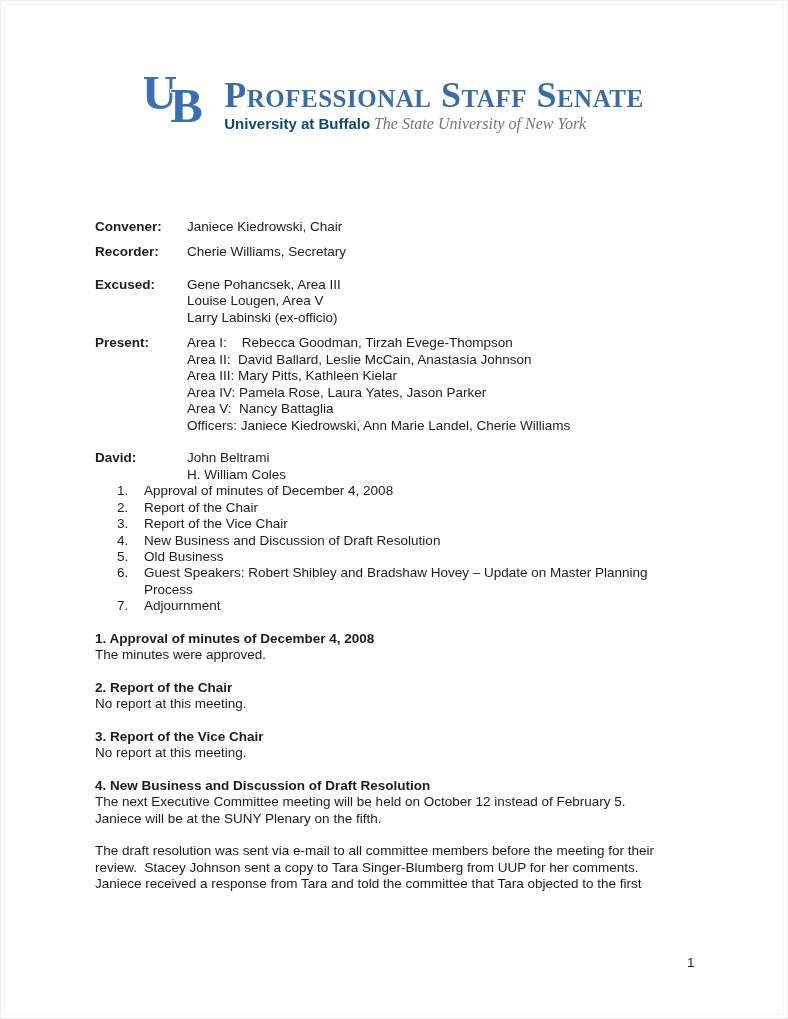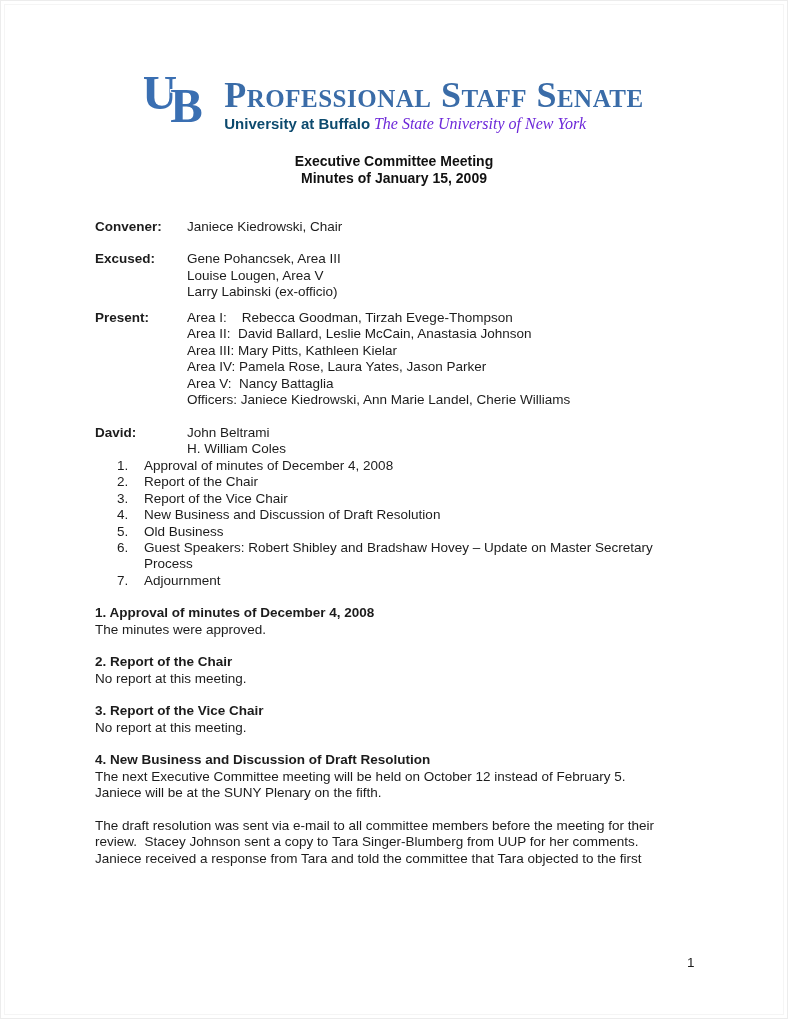--- a/index.html
+++ b/index.html
@@ -58,21 +58,21 @@
   .logo-univ {
     font-family: "Liberation Sans", sans-serif;
     font-weight: bold;
     font-size: 15px;
     color: #0c4a6e;
   }
   .logo-sys {
     font-family: "Liberation Serif", serif;
     font-style: italic;
     font-size: 16px;
-    color: #6d28d9;
+    color: #737373;
   }
 
   
   .title-block {
     position: absolute;
     top: 152px;
     left: 0;
     right: 0;
     text-align: center;
     font-weight: bold;
@@ -161,32 +161,32 @@
     </svg>
     <div class="logo-text">
       <div class="logo-org">Professional Staff Senate</div>
       <div class="logo-sub">
         <span class="logo-univ">University at Buffalo</span>
         <span class="logo-sys">The State University of New York</span>
       </div>
     </div>
   </div>
 
-  <div class="title-block">
-    <div>Executive Committee Meeting</div>
-    <div>Minutes of January 15, 2009</div>
-  </div>
 
   <div class="content">
 
     <div class="meta-row">
       <div class="meta-label">Convener:</div>
       <div class="meta-value">Janiece Kiedrowski, Chair</div>
     </div>
 
+    <div class="meta-row gap-sm">
+      <div class="meta-label">Recorder:</div>
+      <div class="meta-value">Cherie Williams, Secretary</div>
+    </div>
 
     <div class="meta-row gap-lg">
       <div class="meta-label">Excused:</div>
       <div class="meta-value">Gene Pohancsek, Area III
 Louise Lougen, Area V
 Larry Labinski (ex-officio)</div>
     </div>
 
     <div class="meta-row gap-sm">
       <div class="meta-label">Present:</div>
@@ -220,21 +220,21 @@
       <div class="agenda-item">
         <div class="agenda-num">4.</div>
         <div class="agenda-text">New Business and Discussion of Draft Resolution</div>
       </div>
       <div class="agenda-item">
         <div class="agenda-num">5.</div>
         <div class="agenda-text">Old Business</div>
       </div>
       <div class="agenda-item">
         <div class="agenda-num">6.</div>
-        <div class="agenda-text">Guest Speakers: Robert Shibley and Bradshaw Hovey – Update on Master Secretary
+        <div class="agenda-text">Guest Speakers: Robert Shibley and Bradshaw Hovey – Update on Master Planning
 Process</div>
       </div>
       <div class="agenda-item">
         <div class="agenda-num">7.</div>
         <div class="agenda-text">Adjournment</div>
       </div>
     </div>
 
 
     <div class="section">

